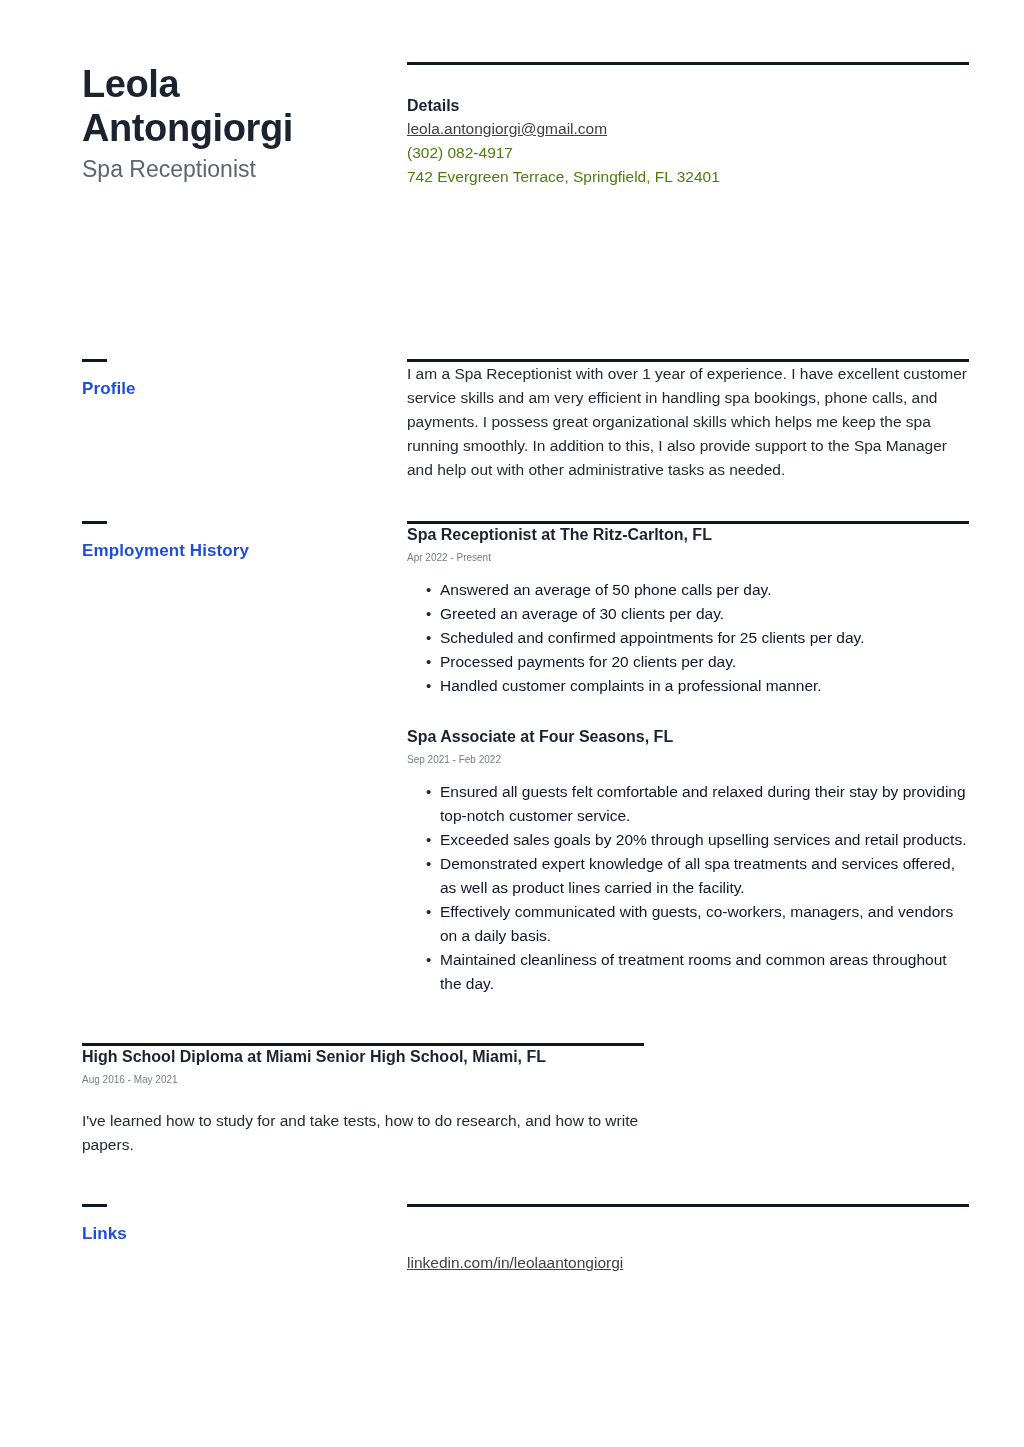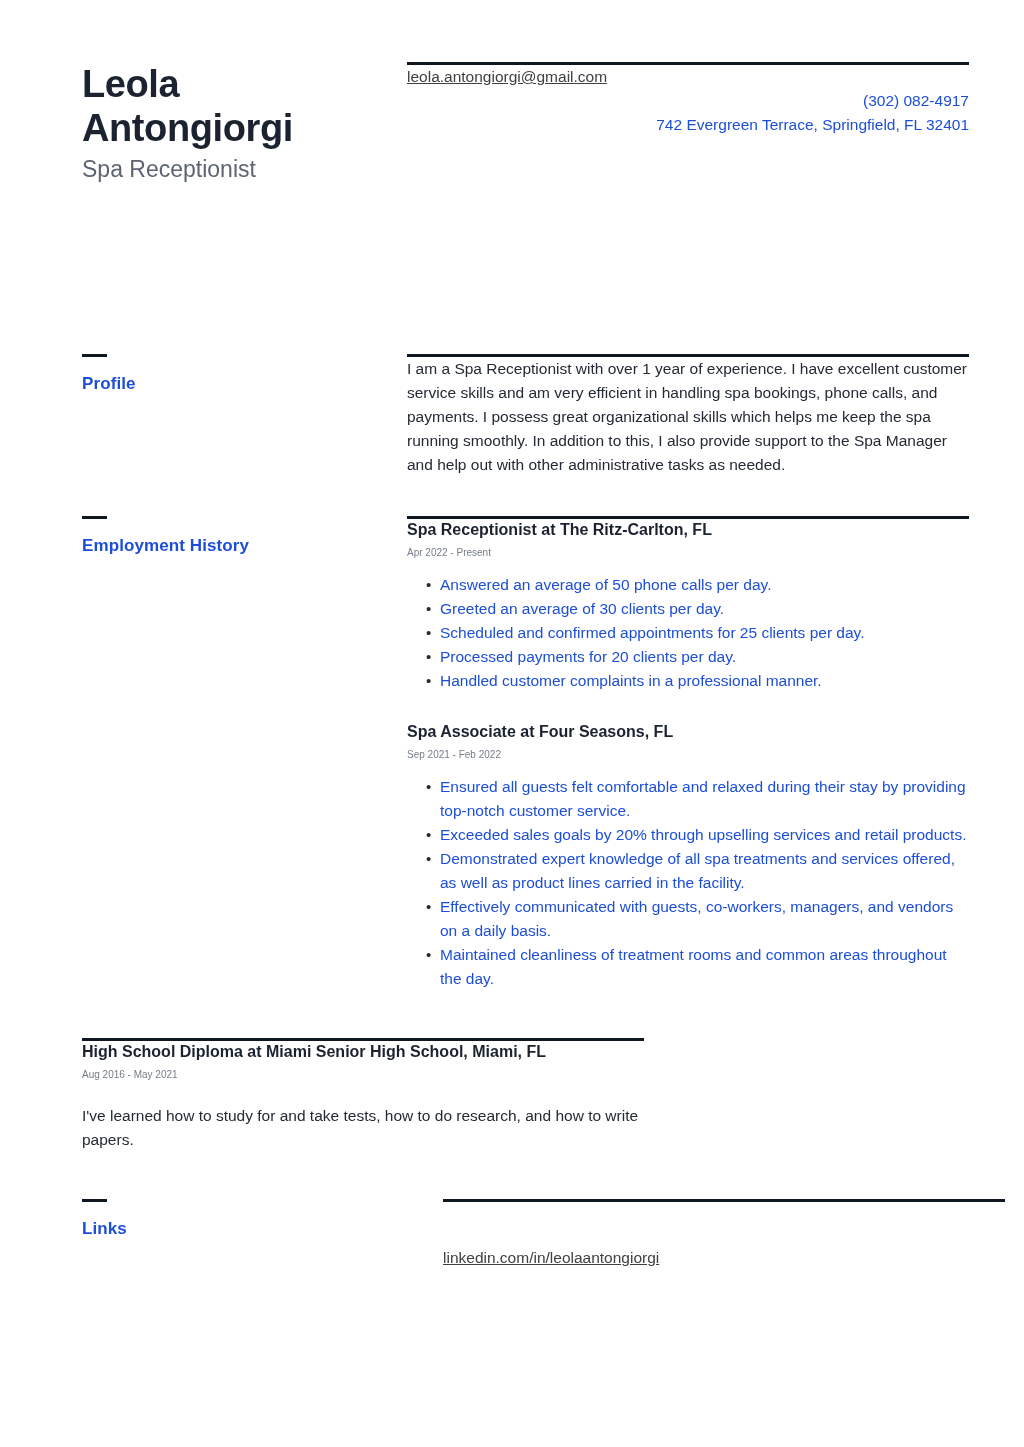--- a/index.html
+++ b/index.html
@@ -118,51 +118,50 @@
 
   ul.bullets {
     margin: 9px 0 0 0;
     padding-left: 33px;
     list-style: none;
   }
   ul.bullets li {
     position: relative;
     font-size: 15.5px;
     line-height: 24px;
-    color: #1d4ed8;
+    color: #0f172a;
     margin-bottom: 0px;
   }
   ul.bullets li::before {
     content: "\2022";
     position: absolute;
     left: -14px;
     top: 0;
     font-size: 15px;
     color: #242a35;
   }
 
   
   .sect-details  { margin-top: 0; }
   .sect-profile  { margin-top: 170px; }
   .sect-employ   { margin-top: 39px; }
   .sect-edu      { margin-top: 47px; }
-  .sect-links    { margin-top: 47px; gap: 36px; }
+  .sect-links    { margin-top: 47px; }
 
   .details-title {
     font-size: 16px;
     line-height: 23px;
     font-weight: 700;
     color: #1b2230;
     margin-top: 29px;
   }
   .details-line {
     font-size: 15.5px;
     line-height: 24px;
-    color: #1d4ed8;
-    text-align: right;
+    color: #4d7c0f;
   }
 
   .after-rule { }
   .after-rule-tight { }
 
   .job { margin-bottom: 0; }
   .job + .job { margin-top: 28px; }
 
   .edu-desc { margin-top: 18px; }
 
@@ -177,20 +176,21 @@
     <div class="row header-row">
       <div class="col-left">
         <div class="name">
           <span class="ln">Leola</span>
           <span class="ln">Antongiorgi</span>
         </div>
         <div class="job-title">Spa Receptionist</div>
       </div>
       <div class="col-right sect-details">
         <div class="rule"></div>
+        <div class="details-title">Details</div>
         <a class="link" href="#">leola.antongiorgi@gmail.com</a>
         <div class="details-line">(302) 082-4917</div>
         <div class="details-line">742 Evergreen Terrace, Springfield, FL 32401</div>
       </div>
     </div>
 
     <div class="row sect-profile">
       <div class="col-left">
         <div class="dash"></div>
         <div class="side-heading">Profile</div>

